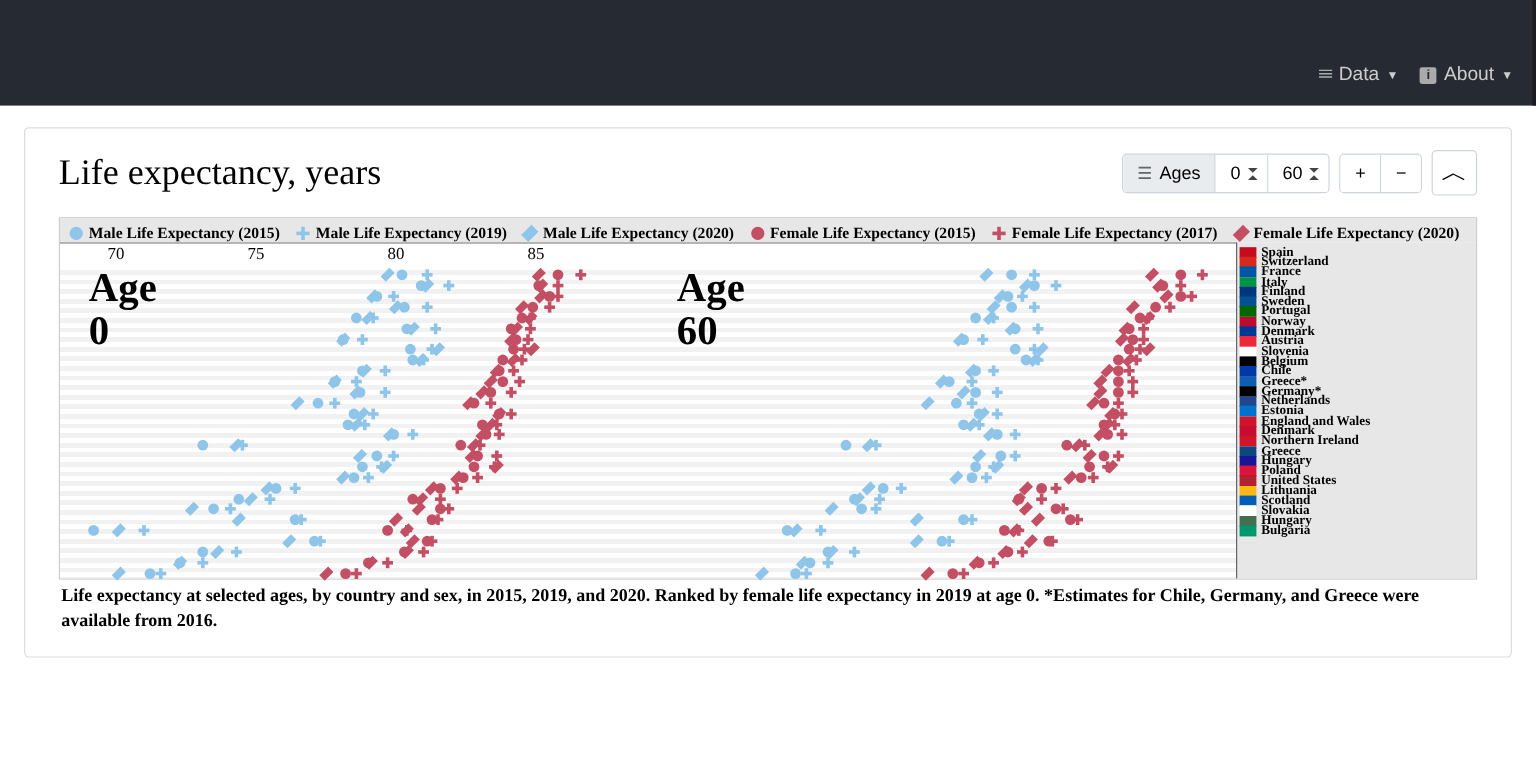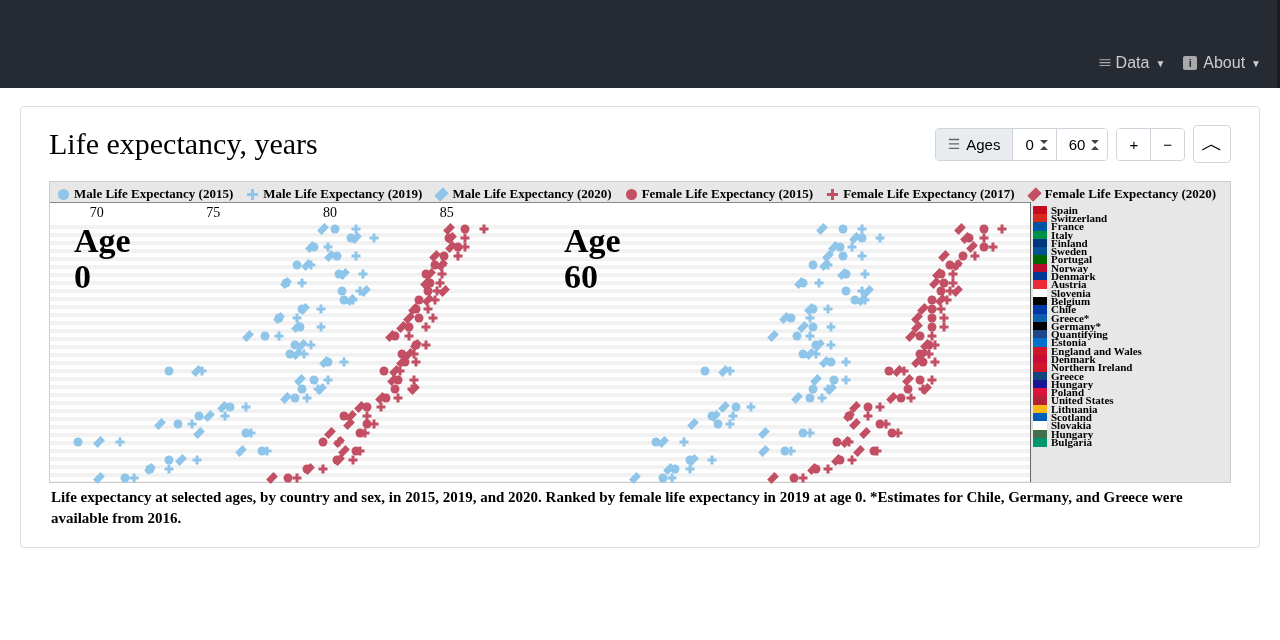--- a/index.html
+++ b/index.html
@@ -556,21 +556,21 @@
             <div class="crow">
               <span class="flag" style="background: rgb(13, 94, 175);"></span>
               <span>Greece*</span>
             </div>
             <div class="crow">
               <span class="flag" style="background: rgb(0, 0, 0);"></span>
               <span>Germany*</span>
             </div>
             <div class="crow">
               <span class="flag" style="background: rgb(33, 70, 139);"></span>
-              <span>Quantifying</span>
+              <span>Netherlands</span>
             </div>
             <div class="crow">
               <span class="flag" style="background: rgb(0, 114, 206);"></span>
               <span>Estonia</span>
             </div>
             <div class="crow">
               <span class="flag" style="background: rgb(207, 20, 43);"></span>
               <span>England and Wales</span>
             </div>
             <div class="crow">

